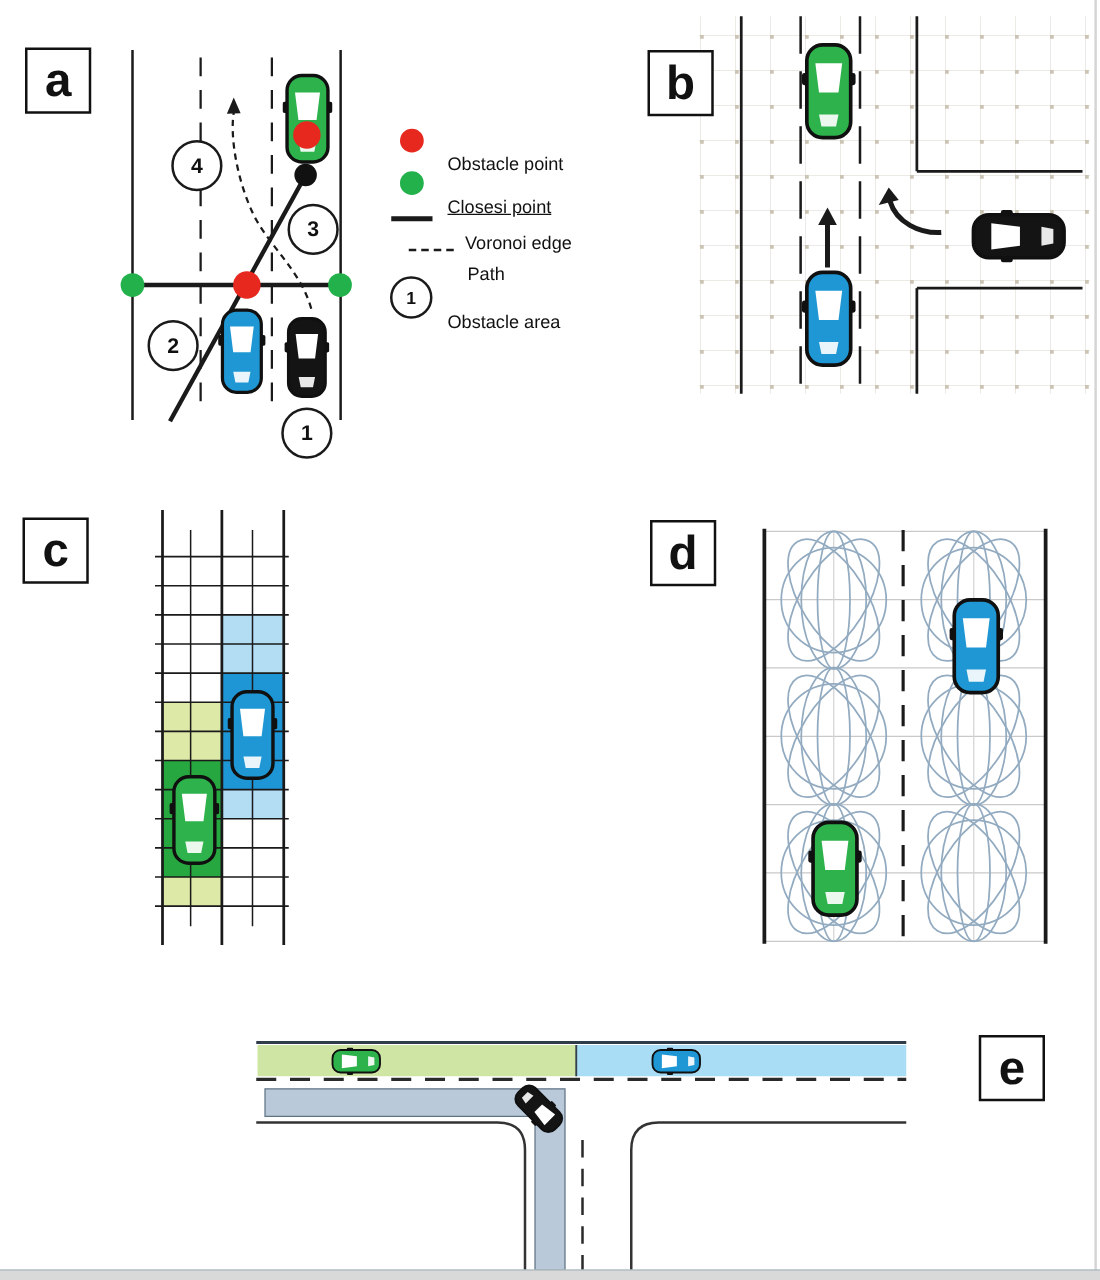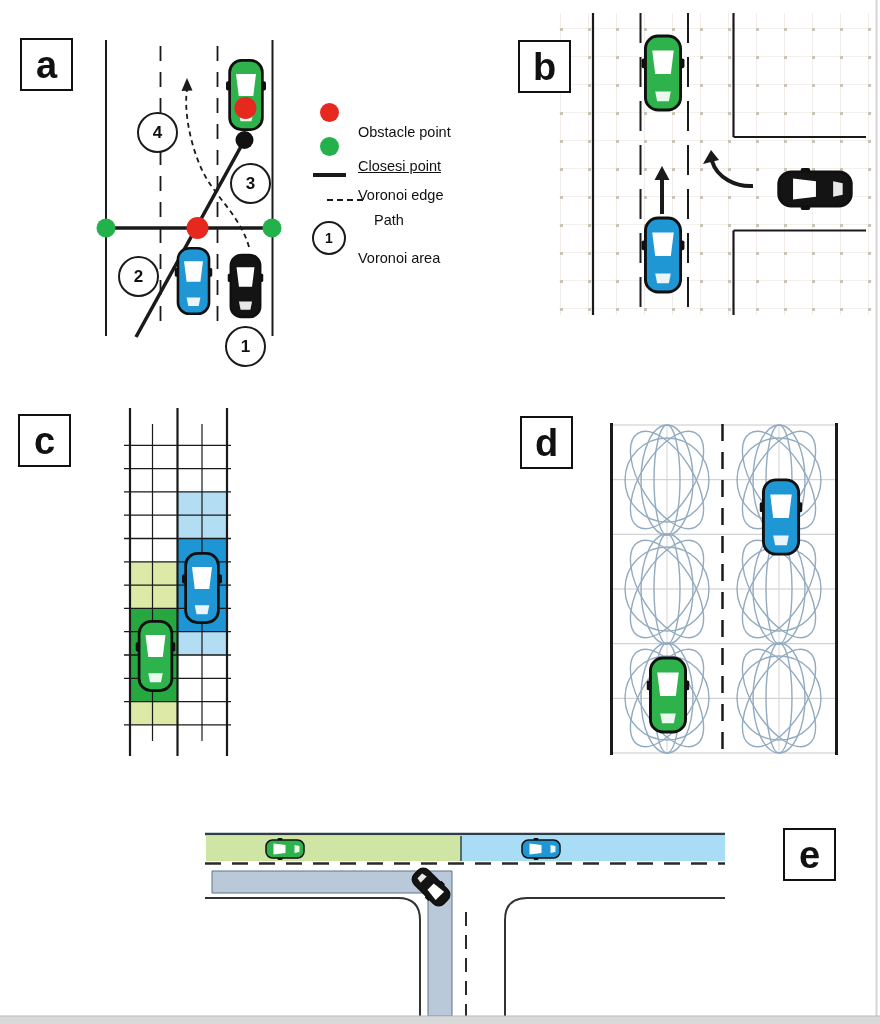--- a/index.html
+++ b/index.html
@@ -31,21 +31,21 @@
   .dot{width:19px;height:19px;border-radius:50%;}
   .dot-red{background:#e6281f;}
   .dot-green{background:#23b14c;}
   .edge-line{width:33px;height:4.5px;background:#1a1a1a;}
   .path-line{width:36px;height:0;border-top:2px dashed #1a1a1a;}
   .lcircle{width:34px;height:34px;border:2px solid #1a1a1a;border-radius:50%;background:#fff;
            display:flex;align-items:center;justify-content:center;font-size:14px;font-weight:bold;
            box-sizing:border-box;}
   #lrow-obstacle{left:0;top:100px;}
   #lrow-closest{left:0;top:134px;text-decoration:underline;}
-  #lrow-edge{left:0;top:163px;}
+  #lrow-edge{left:0;top:163px;gap:14px;}
   #lrow-path{left:16px;top:188px;}
   #lrow-area{left:0;top:220px;height:36px;}
 </style>
 </head>
 <body>
 
 <div class="page">
 
 <svg width="880" height="1024" viewBox="0 0 880 1024">
   <defs>
@@ -244,17 +244,17 @@
   <div class="lrow" id="lrow-path">
     <span class="lmark">
           <span class="path-line"></span>
         </span>
     <span class="llabel">Path</span>
   </div>
   <div class="lrow" id="lrow-area">
     <span class="lmark">
       <span class="lcircle">1</span>
     </span>
-    <span class="llabel">Voronoi area</span>
+    <span class="llabel">Obstacle area</span>
   </div>
 </div>
 
 </div>
 
 </body></html>

